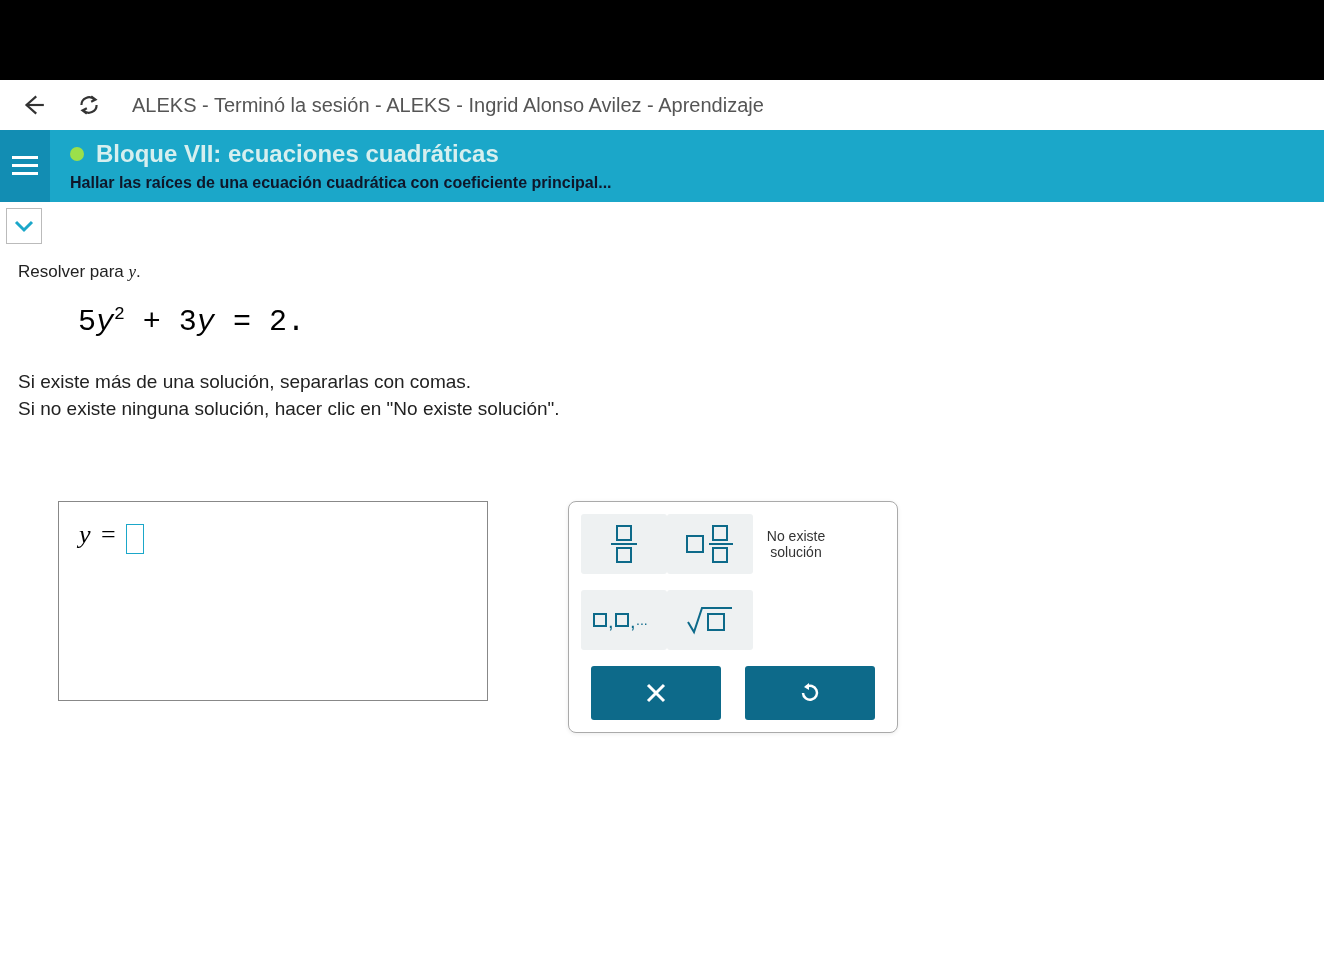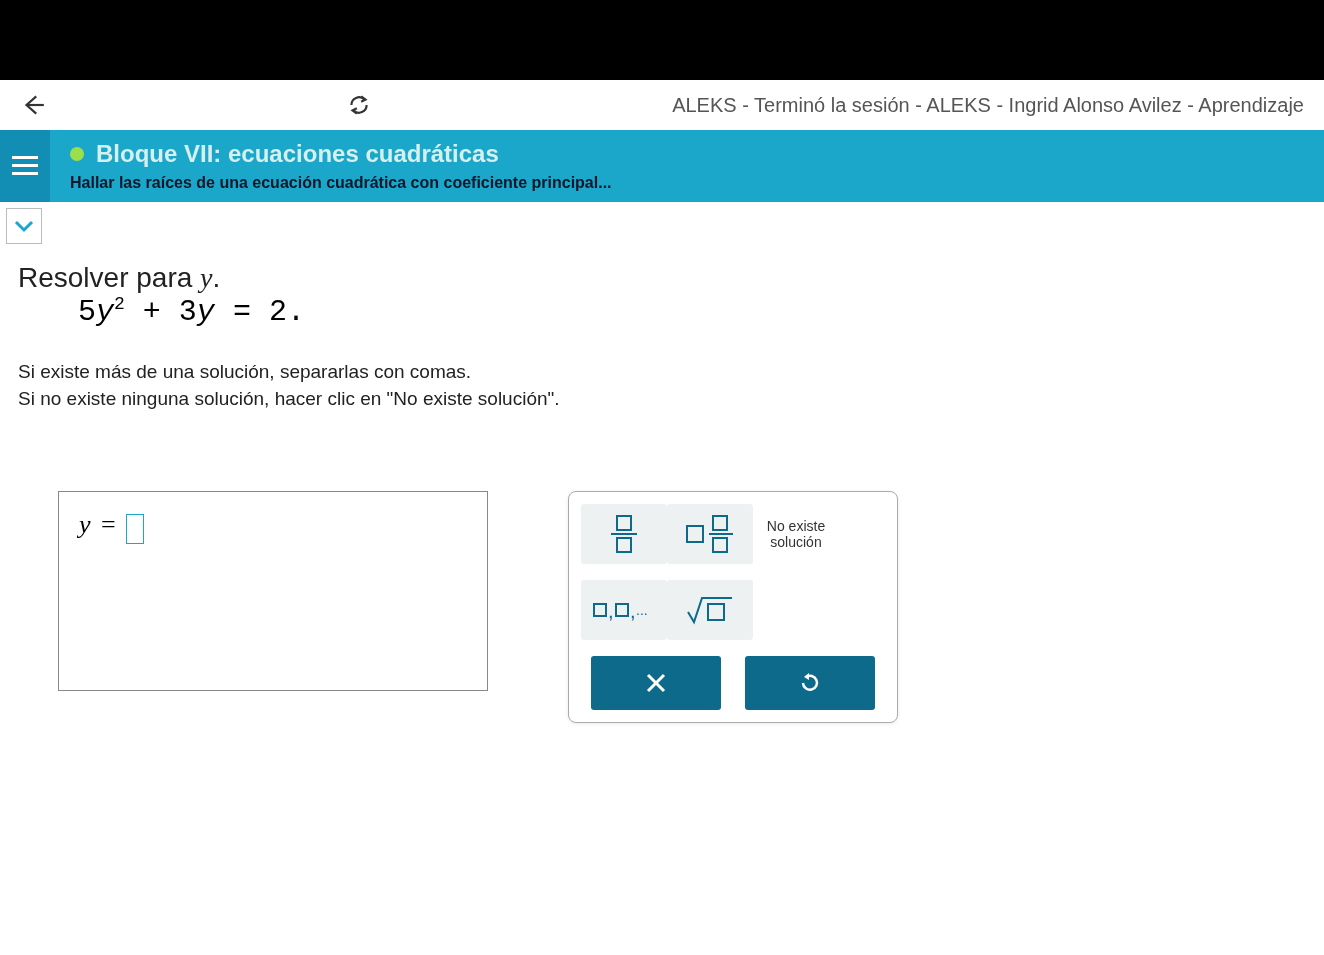--- a/index.html
+++ b/index.html
@@ -14,21 +14,20 @@
       height: 80px;
       background: #000;
     }
     .browser-bar {
       height: 50px;
       display: flex;
       align-items: center;
       padding: 0 20px;
       background: #fff;
       gap: 30px;
-      justify-content: space-between;
     }
     .browser-bar .title {
       font-size: 20px;
       color: #555;
     }
     .nav-icon {
       color: #333;
       display: flex;
       align-items: center;
       cursor: pointer;
@@ -80,22 +79,23 @@
       display: flex;
       align-items: center;
       justify-content: center;
       cursor: pointer;
       background: #fff;
     }
     .content {
       padding: 18px 18px 30px 18px;
     }
     .instruction {
-      font-size: 28px;
+      font-size: 17px;
       color: #222;
+      margin-bottom: 22px;
     }
     .instruction .var {
       font-style: italic;
       font-family: 'Times New Roman', serif;
     }
     .equation {
       font-family: Liberation Mono, monospace;
       font-size: 30px;
       margin-left: 60px;
       margin-bottom: 30px;

